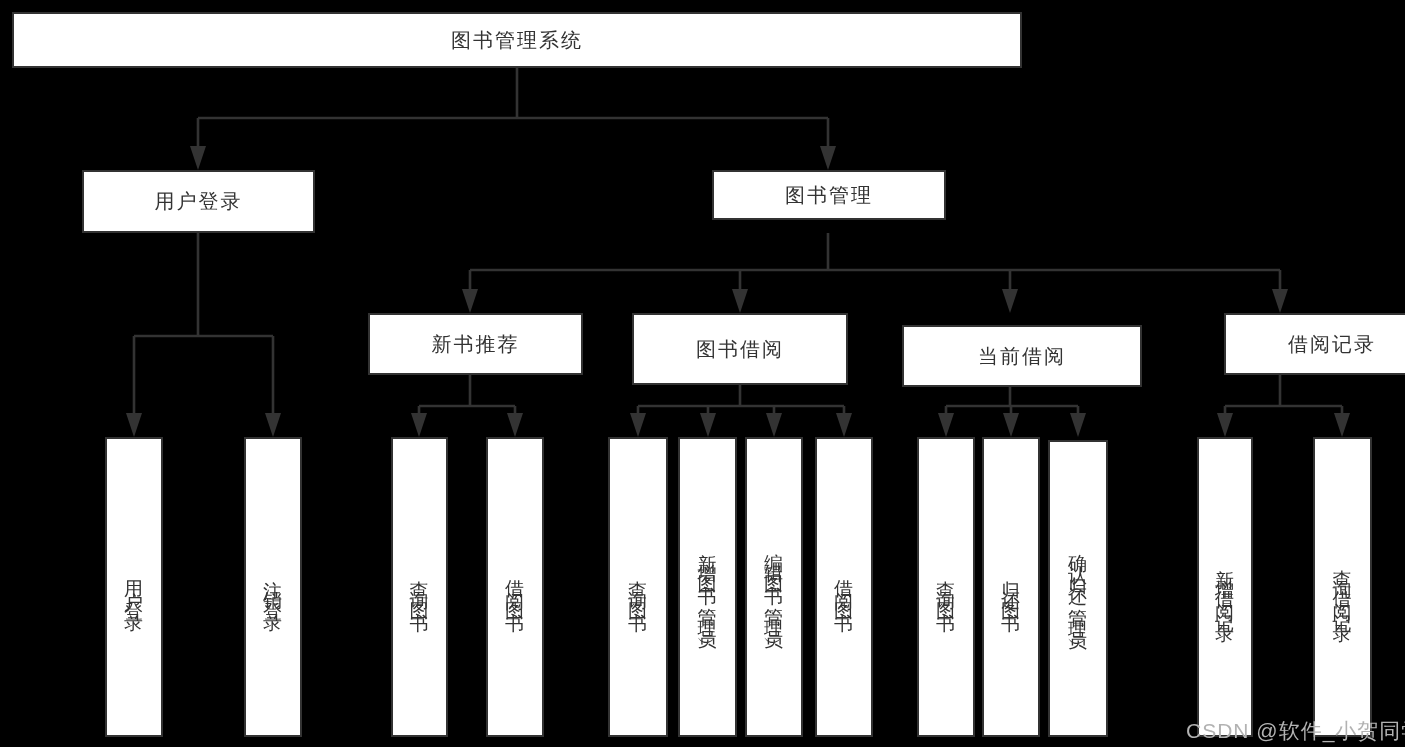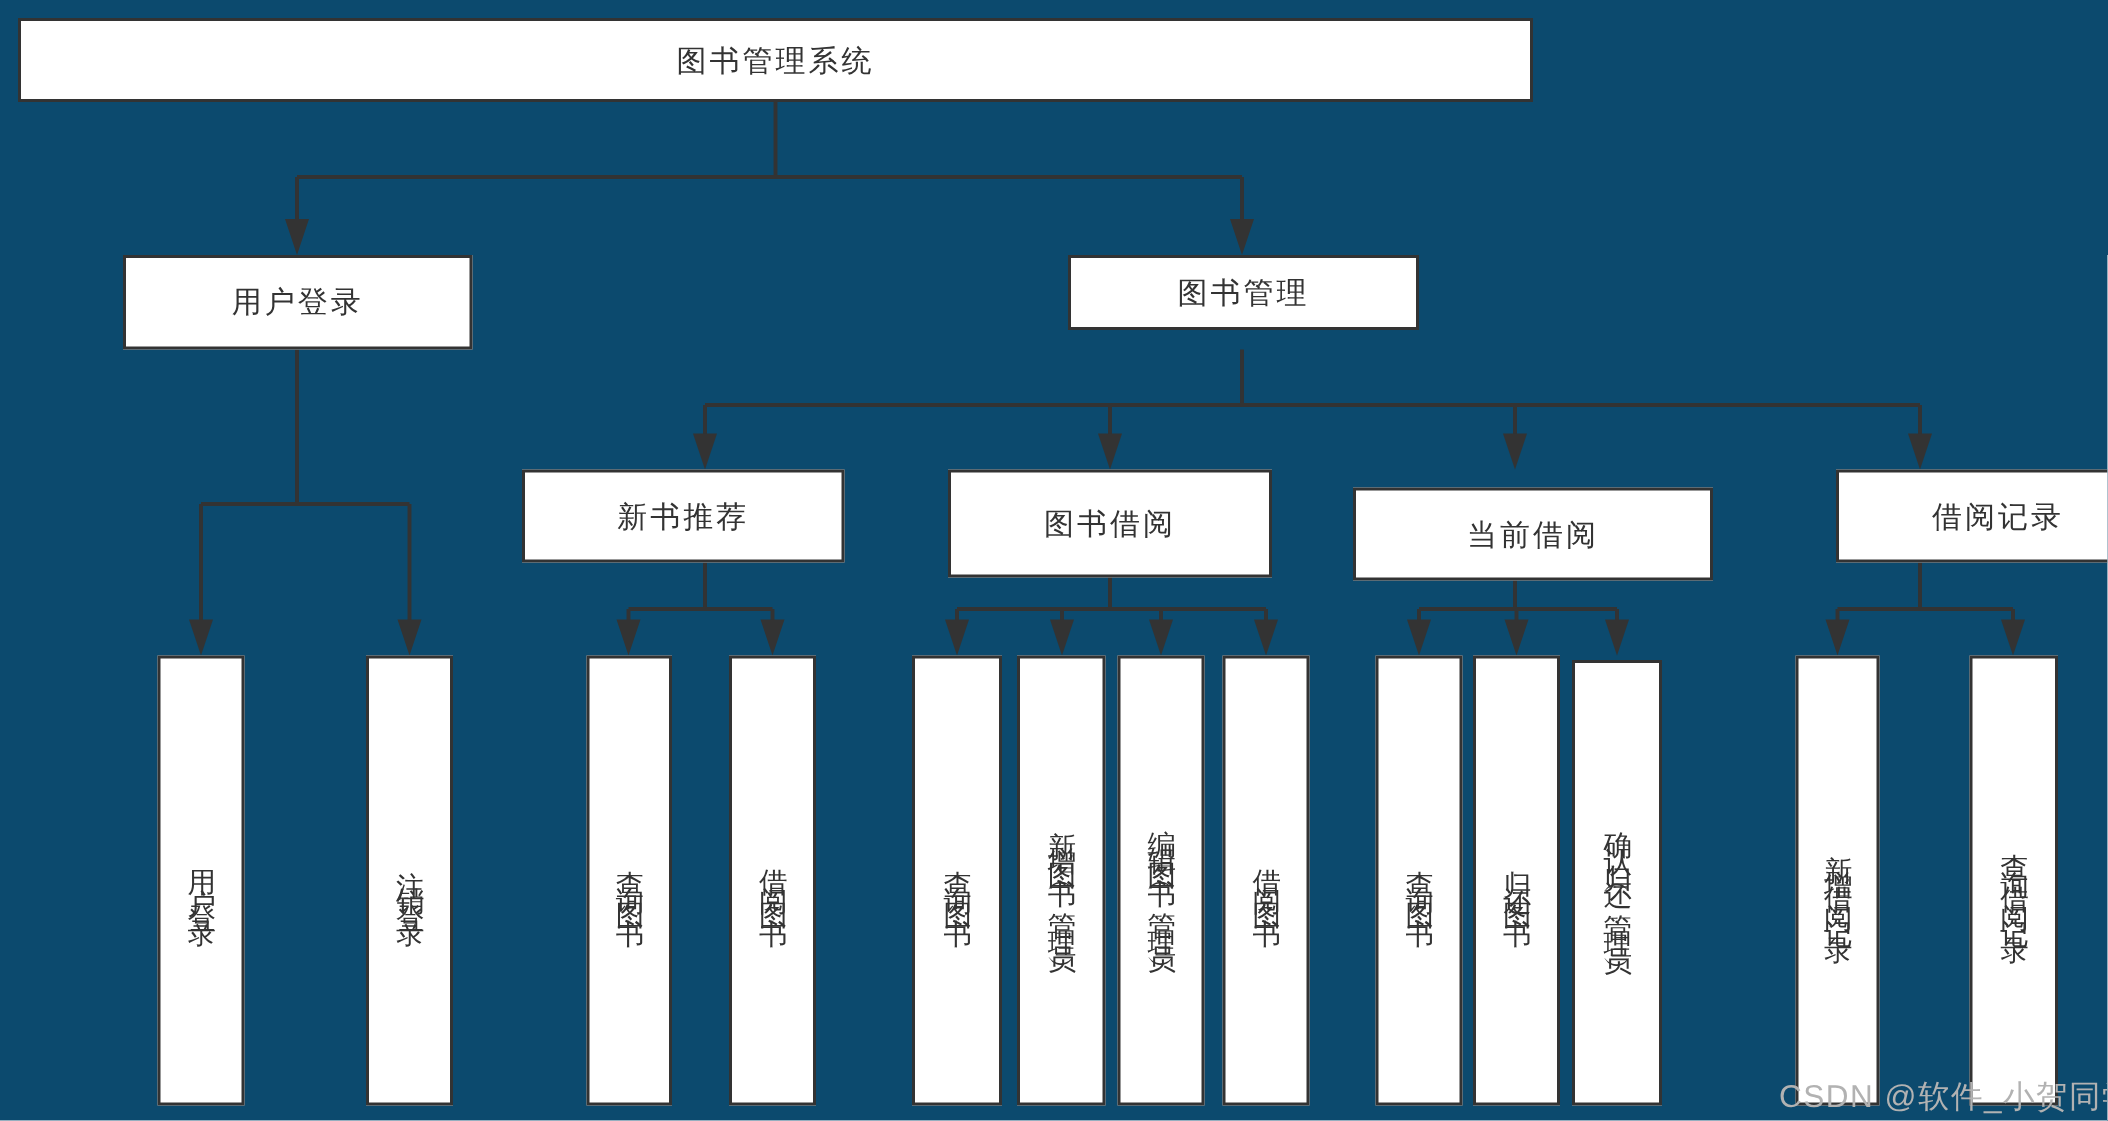--- a/index.html
+++ b/index.html
@@ -1,19 +1,19 @@
 <!DOCTYPE html>
 <html><head>
 <meta charset="utf-8">
 <style>
   html,body{margin:0;padding:0;background:#ffffff;}
   .canvas{
     position:relative;
     width:1405px;height:747px;
-    background:#0c4a6e;
+    background:#000000;
     font-family:"Liberation Sans","DejaVu Sans",sans-serif;
     overflow:hidden;
   }
   .wires{position:absolute;left:0;top:0;}
   .wires path{stroke:#333333;stroke-width:2.6;fill:none;}
   .wires use, .wires polygon{fill:#333333;}
   .node{
     position:absolute;
     background:#ffffff;
     border:2.5px solid #333333;
@@ -88,21 +88,21 @@
     <span class="lbl">图书管理系统</span>
   </div>
 
   <div class="node hnode" style="left:82px;top:170px;width:233px;height:63px">
     <span class="lbl">用户登录</span>
   </div>
   <div class="node hnode" style="left:712px;top:170px;width:234px;height:50px">
     <span class="lbl">图书管理</span>
   </div>
 
-  <div class="node hnode" style="left:348px;top:313px;width:215px;height:62px">
+  <div class="node hnode" style="left:368px;top:313px;width:215px;height:62px">
     <span class="lbl">新书推荐</span>
   </div>
   <div class="node hnode" style="left:632px;top:313px;width:216px;height:72px">
     <span class="lbl">图书借阅</span>
   </div>
   <div class="node hnode" style="left:902px;top:325px;width:240px;height:62px">
     <span class="lbl">当前借阅</span>
   </div>
   <div class="node hnode" style="left:1224px;top:313px;width:216px;height:62px">
     <span class="lbl">借阅记录</span>

